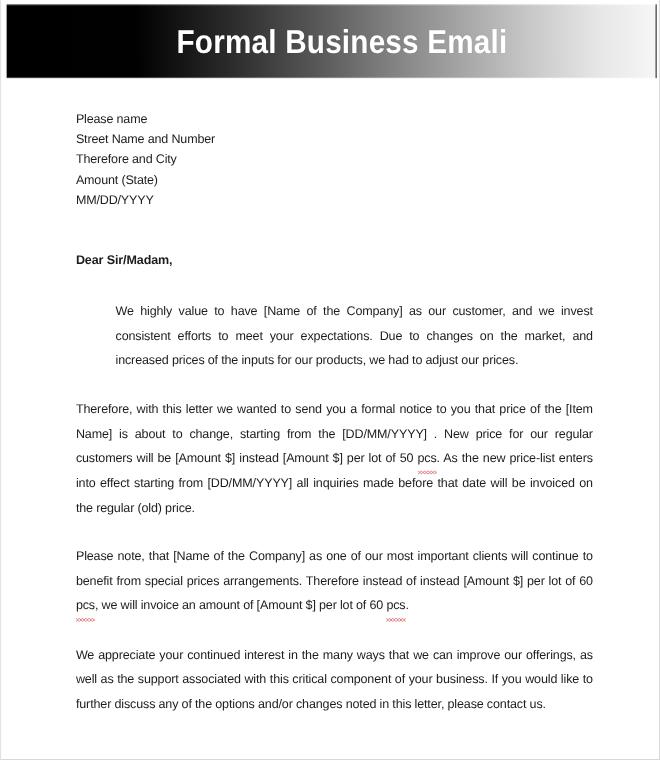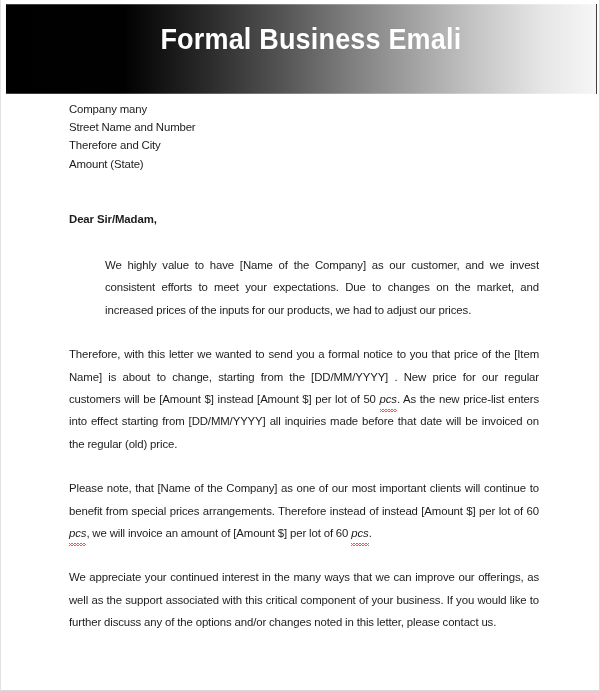--- a/index.html
+++ b/index.html
@@ -24,21 +24,21 @@
     border-right: 1px solid #dcdcdc;
     border-bottom: 1px solid #d8d8d8;
   }
 
   
   .header-band {
     position: absolute;
     left: 4px;
     top: 4px;
     width: 592px;
-    height: 90px;
+    height: 67px;
     background: linear-gradient(to right,
         #000000 0%,
         #010101 20%,
         #2a2a2a 34%,
         #555555 47%,
         #7d7d7d 58%,
         #a5a5a5 70%,
         #c9c9c9 81%,
         #e6e6e6 91%,
         #f6f6f6 100%);
@@ -100,21 +100,20 @@
     letter-spacing: -0.12px;
     word-spacing: -0.1px;
   }
   .para.first { margin-top: 26px; margin-left: 36px; }
 
   
   .misspell {
     position: relative;
     display: inline-block;
     text-decoration: none;
-    font-style: italic;
   }
   .misspell::after {
     content: "";
     position: absolute;
     left: 0;
     right: 0;
     bottom: -2px;
     height: 3px;
     background-image:
       linear-gradient(45deg, transparent 42%, #d8494b 42%, #d8494b 58%, transparent 58%),
@@ -129,24 +128,25 @@
 
 <div class="page">
 
   <div class="header-band">
     <div class="header-title">Formal Business Emali</div>
   </div>
 
   <div class="letter">
 
     <div class="address-block">
-      <span class="address-line">Company many</span>
+      <span class="address-line">Please name</span>
       <span class="address-line">Street Name and Number</span>
       <span class="address-line">Therefore and City</span>
       <span class="address-line">Amount (State)</span>
+      <span class="address-line">MM/DD/YYYY</span>
     </div>
 
     <div class="salutation">Dear Sir/Madam,</div>
 
     <p class="para first">We highly value to have [Name of the Company] as our customer, and we invest consistent efforts to meet your expectations. Due to changes on the market, and increased prices of the inputs for our products, we had to adjust our prices.</p>
 
     <p class="para"><span>Therefore, with this letter we wanted to send you a formal notice to you that price of the [Item Name] is about to change, starting from the [DD/MM/YYYY] . New price for our regular customers will be [Amount $] instead [Amount $] per lot of 50 </span><span class="misspell">pcs</span><span>. As the new price-list enters into effect starting from [DD/MM/YYYY] all inquiries made before that date will be invoiced on the regular (old) price.</span></p>
 
     <p class="para"><span>Please note, that [Name of the Company] as one of our most important clients will continue to benefit from special prices arrangements. Therefore instead of instead [Amount $] per lot of 60 </span><span class="misspell">pcs</span><span>, we will invoice an amount of [Amount $] per lot of 60 </span><span class="misspell">pcs</span><span>.</span></p>
 

